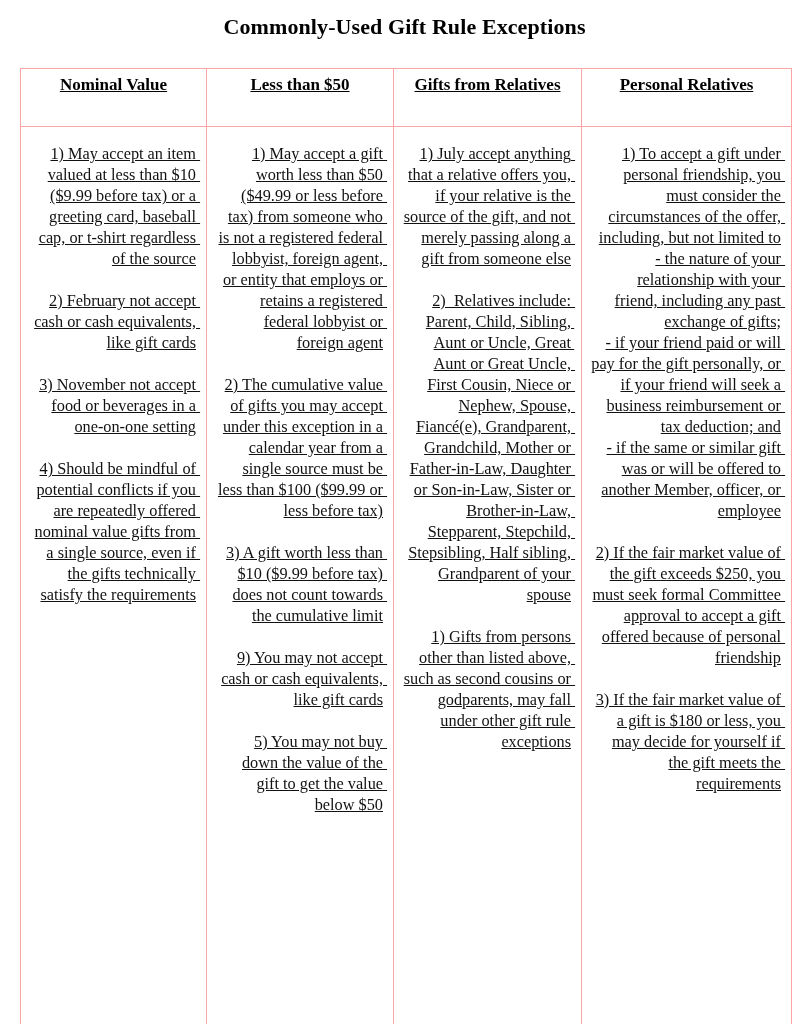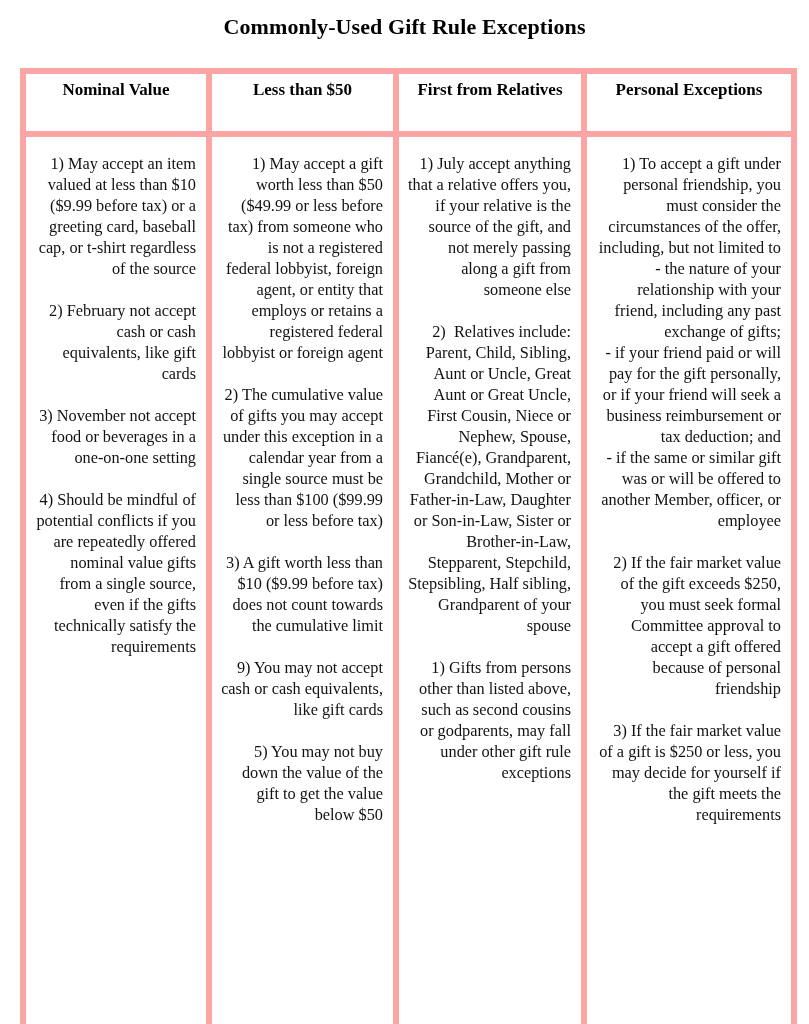--- a/index.html
+++ b/index.html
@@ -43,23 +43,24 @@
     width: 771px;
     border: 1px solid #555555;
   }
   table.gift-table col.c1 { width: 186px; }
   table.gift-table col.c2 { width: 187px; }
   table.gift-table col.c3 { width: 188px; }
   table.gift-table col.c4 { width: 210px; }
 
   table.gift-table th,
   table.gift-table td {
-    border: 6px solid #fca5a5;
+    border: 1px solid #fca5a5;
     vertical-align: top;
     padding: 0;
+    text-decoration: underline;
   }
   table.gift-table th {
     height: 48px;
     font-size: 17px;
     font-weight: bold;
     line-height: 1.28;
     padding: 5px 8px 4px 8px;
     color: #000000;
   }
   th.col-head-center { text-align: center; }
@@ -90,22 +91,22 @@
       <colgroup>
         <col class="c1">
           <col class="c2">
           <col class="c3">
           <col class="c4">
       </colgroup>
       <thead>
         <tr>
           <th class="col-head-center">Nominal Value</th>
           <th class="col-head-left">Less than $50</th>
-          <th class="col-head-left">First from Relatives</th>
-          <th class="col-head-left">Personal Exceptions</th>
+          <th class="col-head-left">Gifts from Relatives</th>
+          <th class="col-head-left">Personal Relatives</th>
         </tr>
       </thead>
       <tbody>
         <tr>
           <td>
             <div class="cell-body">
               <p class="item">1) May accept an item valued at less than $10 ($9.99 before tax) or a greeting card, baseball cap, or t-shirt regardless of the source</p>
               <p class="item">2) February not accept cash or cash equivalents, like gift cards</p>
               <p class="item">3) November not accept food or beverages in a one-on-one setting</p>
               <p class="item">4) Should be mindful of potential conflicts if you are repeatedly offered nominal value gifts from a single source, even if the gifts technically satisfy the requirements</p>
@@ -127,21 +128,21 @@
               <p class="item">1) Gifts from persons other than listed above, such as second cousins or godparents, may fall under other gift rule exceptions</p>
             </div>
           </td>
           <td>
             <div class="cell-body">
               <p class="item">1) To accept a gift under personal friendship, you must consider the circumstances of the offer, including, but not limited to
 - the nature of your relationship with your friend, including any past exchange of gifts;
 - if your friend paid or will pay for the gift personally, or if your friend will seek a business reimbursement or tax deduction; and
 - if the same or similar gift was or will be offered to another Member, officer, or employee</p>
               <p class="item">2) If the fair market value of the gift exceeds $250, you must seek formal Committee approval to accept a gift offered because of personal friendship</p>
-              <p class="item">3) If the fair market value of a gift is $250 or less, you may decide for yourself if the gift meets the requirements</p>
+              <p class="item">3) If the fair market value of a gift is $180 or less, you may decide for yourself if the gift meets the requirements</p>
             </div>
           </td>
         </tr>
       </tbody>
     </table>
   </div>
 
 </div>
 
 </body></html>

